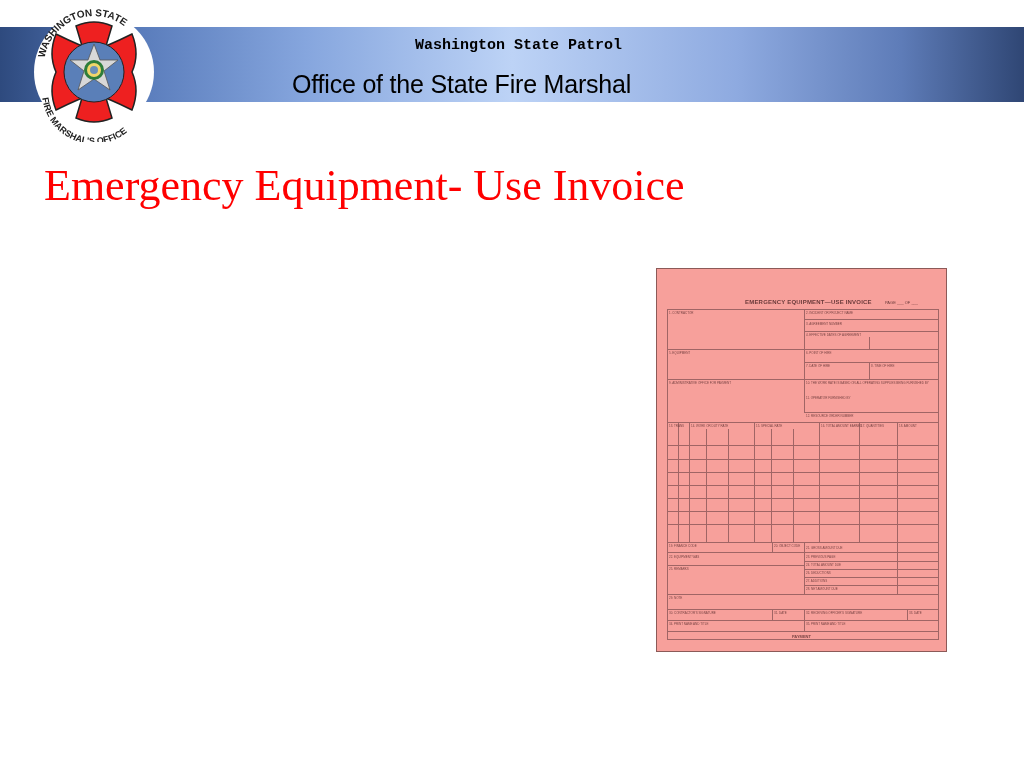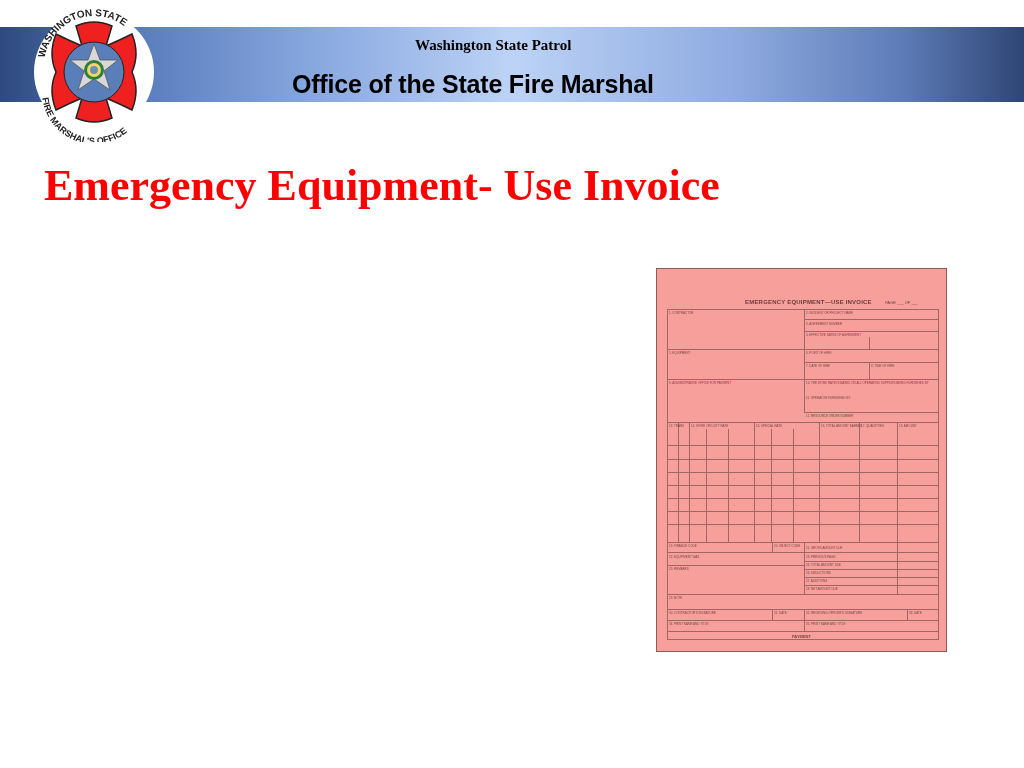--- a/index.html
+++ b/index.html
@@ -1,22 +1,22 @@
 <!DOCTYPE html>
 <html><head>
 <meta charset="utf-8">
 <style>
   html,body{margin:0;padding:0;}
   body{width:1024px;height:768px;background:#ffffff;position:relative;overflow:hidden;font-family:"Liberation Sans",sans-serif;}
   .banner{position:absolute;left:0;top:27px;width:1024px;height:75px;
     background:linear-gradient(90deg,#2e4a7e 0%,#5578b8 12%,#86a6de 30%,#bdd3f6 50%,#8eaae0 72%,#5e7cb8 88%,#2f4674 100%);}
-  .banner-sub{position:absolute;left:415px;top:37px;font-size:15px;font-weight:bold;color:#000;font-family:Liberation Serif, serif;}
-  .banner-title{position:absolute;left:292px;top:70px;font-size:25px;font-weight:bold;color:#000;font-family:"Liberation Sans",sans-serif;letter-spacing:-0.2px;}
+  .banner-sub{position:absolute;left:415px;top:37px;font-size:15px;font-weight:bold;color:#000;font-family:Liberation Mono, monospace;}
+  .banner-title{position:absolute;left:292px;top:70px;font-size:25px;font-weight:normal;color:#000;font-family:"Liberation Sans",sans-serif;letter-spacing:-0.2px;}
   .logo{position:absolute;left:28px;top:4px;width:132px;height:138px;}
-  .slide-title{position:absolute;left:44px;top:160px;font-family:"Liberation Serif",serif;font-weight:bold;font-size:44px;color:#ff0000;white-space:nowrap;}
+  .slide-title{position:absolute;left:44px;top:160px;font-family:"Liberation Serif",serif;font-weight:normal;font-size:44px;color:#ff0000;white-space:nowrap;}
   .bullets{position:absolute;left:88px;top:252px;width:520px;margin:0;padding:0;list-style:none;}
   .bullets li{position:relative;padding-left:32px;font-size:23.5px;line-height:34px;color:#1f3d6e;margin-bottom:6px;}
   .bullets li .sq{position:absolute;left:2px;top:13px;width:7px;height:7px;background:#1f3d6e;}
   .form{position:absolute;left:656px;top:268px;width:291px;height:384px;background:#f7a09b;border:1px solid #8c5a58;box-sizing:border-box;}
   .form-title{position:absolute;left:88px;top:30px;font-size:6px;font-weight:bold;color:#6b3a3a;letter-spacing:0.2px;}
   .form-page{position:absolute;left:228px;top:31px;font-size:4px;color:#6b3a3a;}
   .fl{position:absolute;background:#a06565;}
   .ft{position:absolute;font-size:3px;color:#7a4444;white-space:nowrap;}
 </style>
 </head>

